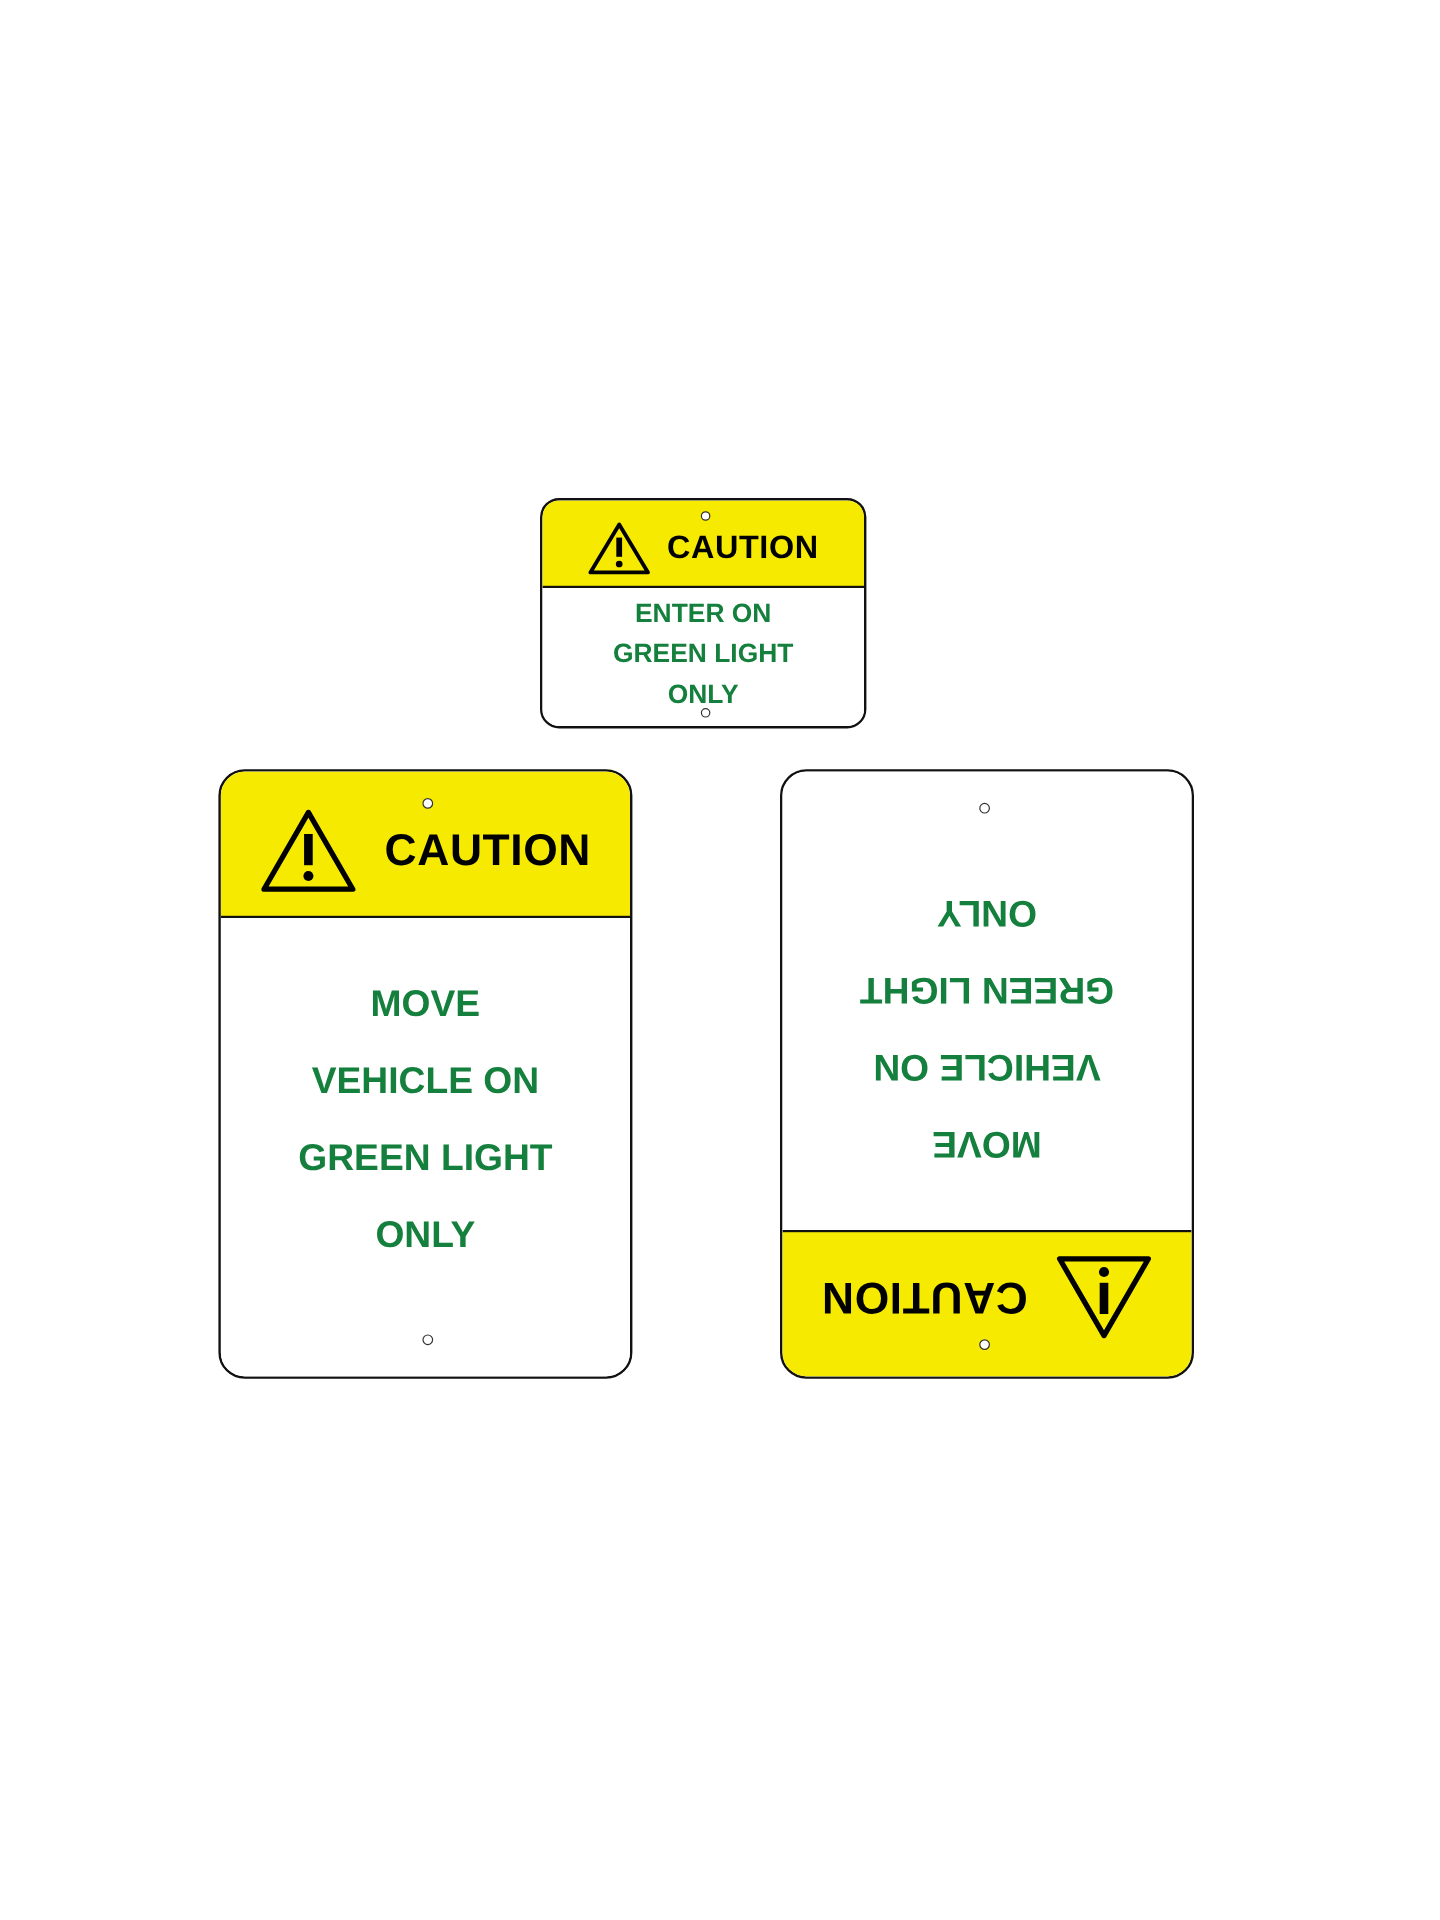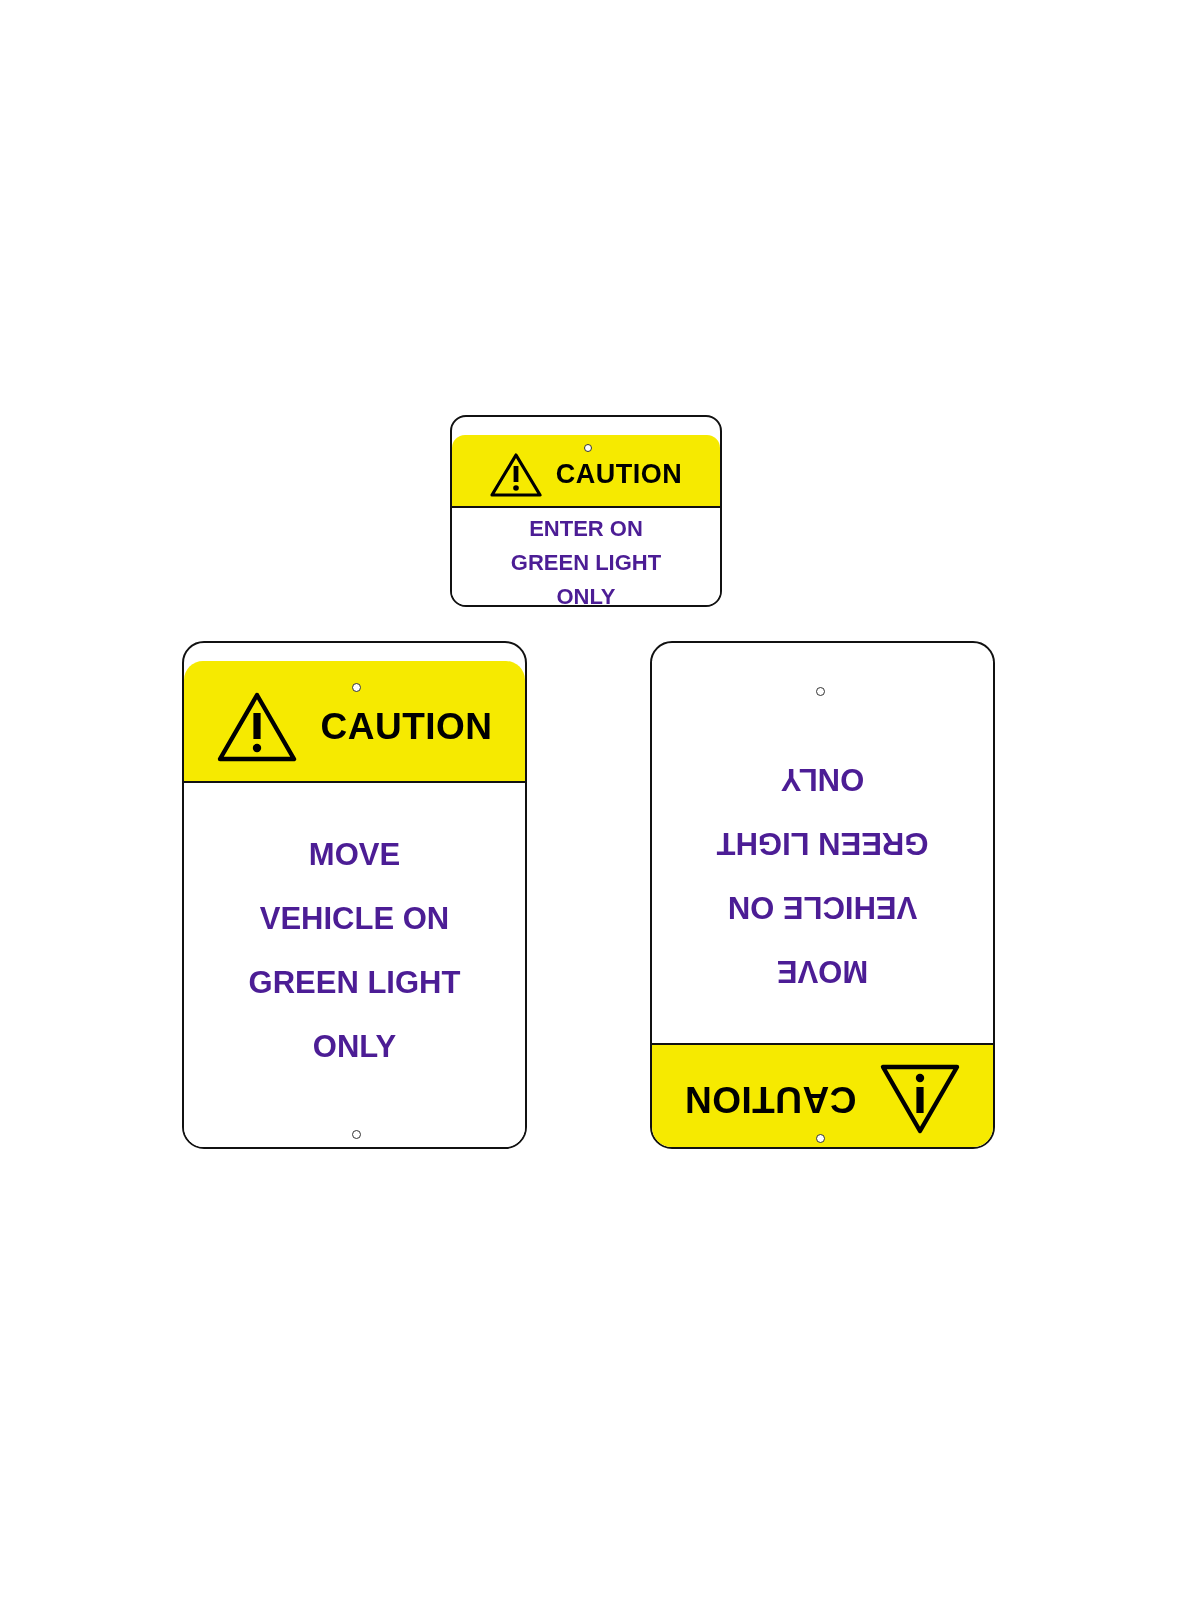--- a/index.html
+++ b/index.html
@@ -33,21 +33,20 @@
     overflow: hidden;
   }
   .sign-header {
     position: relative;
     background: #f6ea00;
     box-sizing: border-box;
     display: flex;
     align-items: center;
     justify-content: center;
     border-bottom: 2px solid #111111;
-    margin-top: 18px;
   }
   .sign-body {
     position: relative;
     background: #ffffff;
     box-sizing: border-box;
     display: flex;
     flex-direction: column;
     align-items: center;
     justify-content: center;
   }
@@ -62,21 +61,21 @@
     display: block;
   }
   .caution-word {
     font-weight: bold;
     color: #000000;
     letter-spacing: 0.5px;
     white-space: nowrap;
   }
   .body-line {
     font-weight: bold;
-    color: #4c1d95;
+    color: #15803d;
     white-space: nowrap;
     text-align: center;
   }
 
   
   #sign-top {
     left: 450px;
     top: 415px;
     width: 272px;
     height: 192px;

